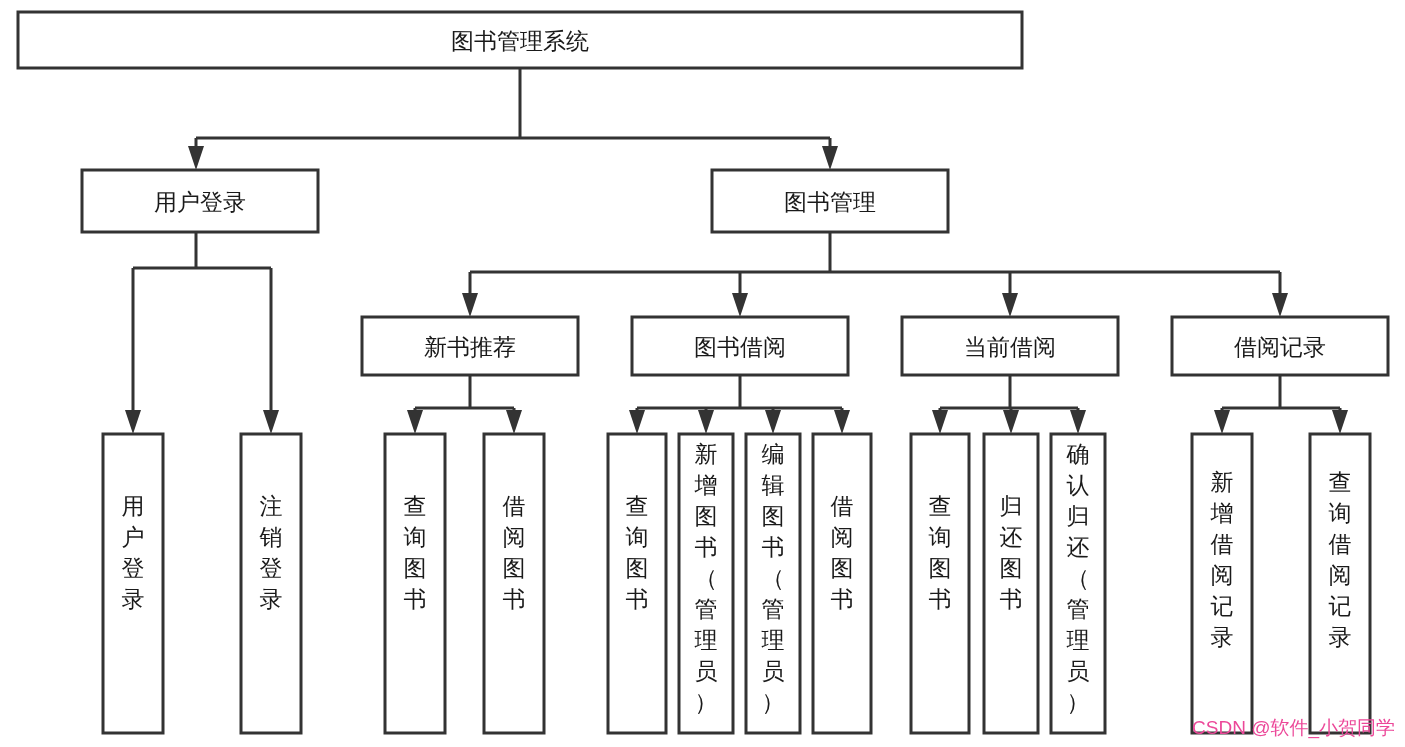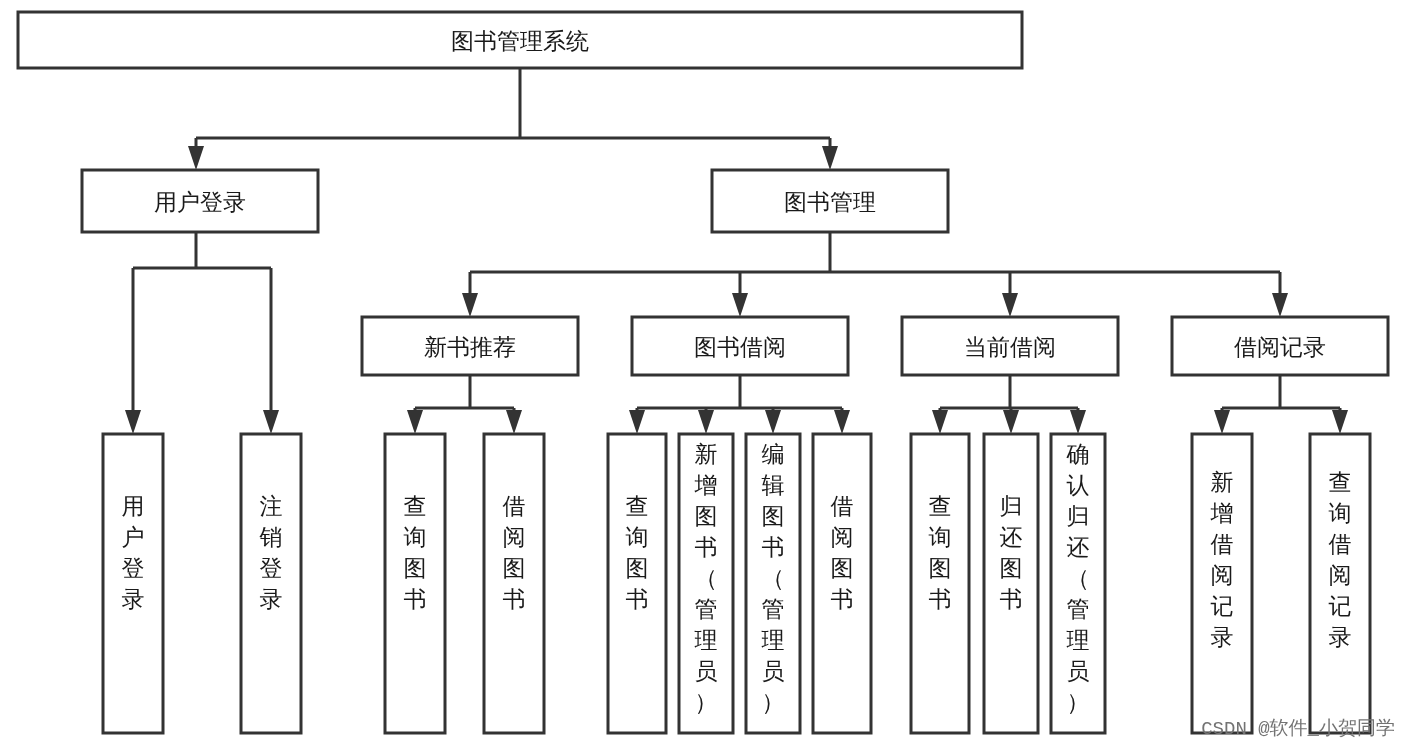--- a/index.html
+++ b/index.html
@@ -51,23 +51,23 @@
   .node-label-v {
     font-family: "DejaVu Sans", "Liberation Sans", sans-serif;
     font-size: 23px;
     fill: #1a1a1a;
     text-anchor: middle;
   }
   .watermark-text {
     position: absolute;
     right: 10px;
     bottom: 6px;
-    font-family: Liberation Mono, monospace;
+    font-family: Liberation Sans, sans-serif;
     font-size: 19px;
-    color: #737373;
+    color: #ec4899;
     white-space: nowrap;
     pointer-events: none;
   }
 </style>
 </head>
 <body>
 
 <div id="diagram-root">
 
   <svg class="diagram-canvas" viewBox="0 0 1405 747" xmlns="http://www.w3.org/2000/svg">

